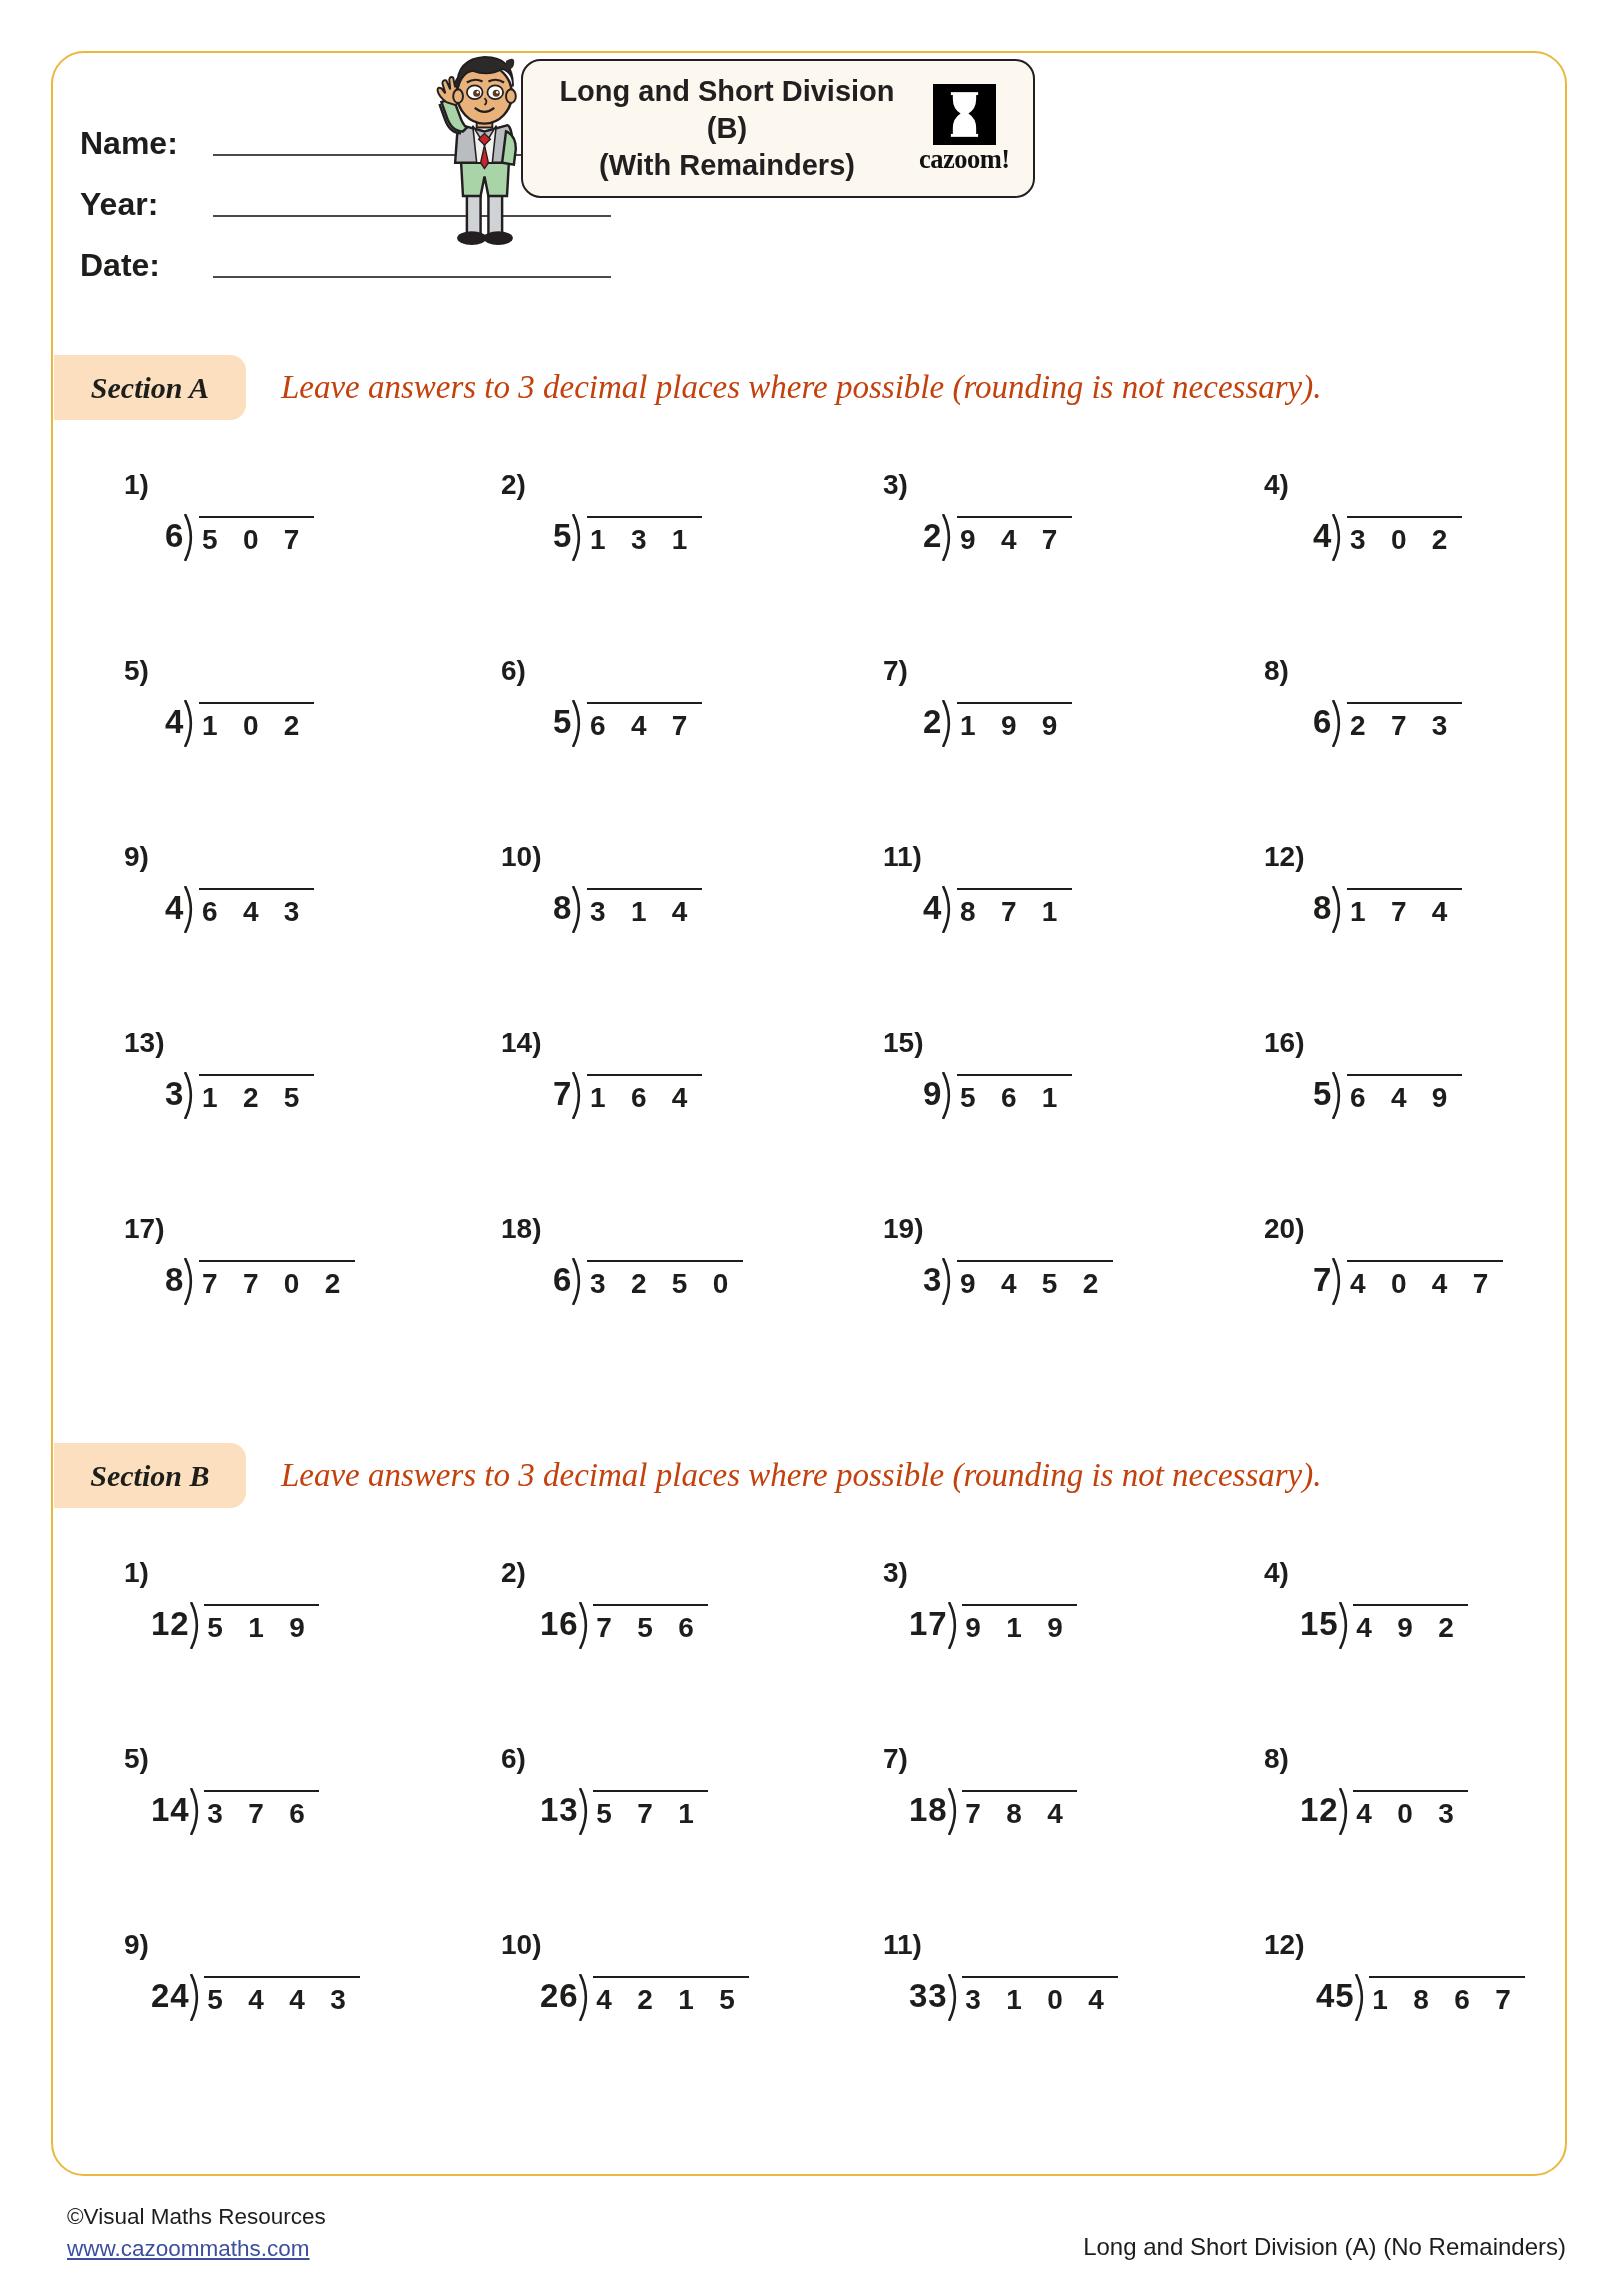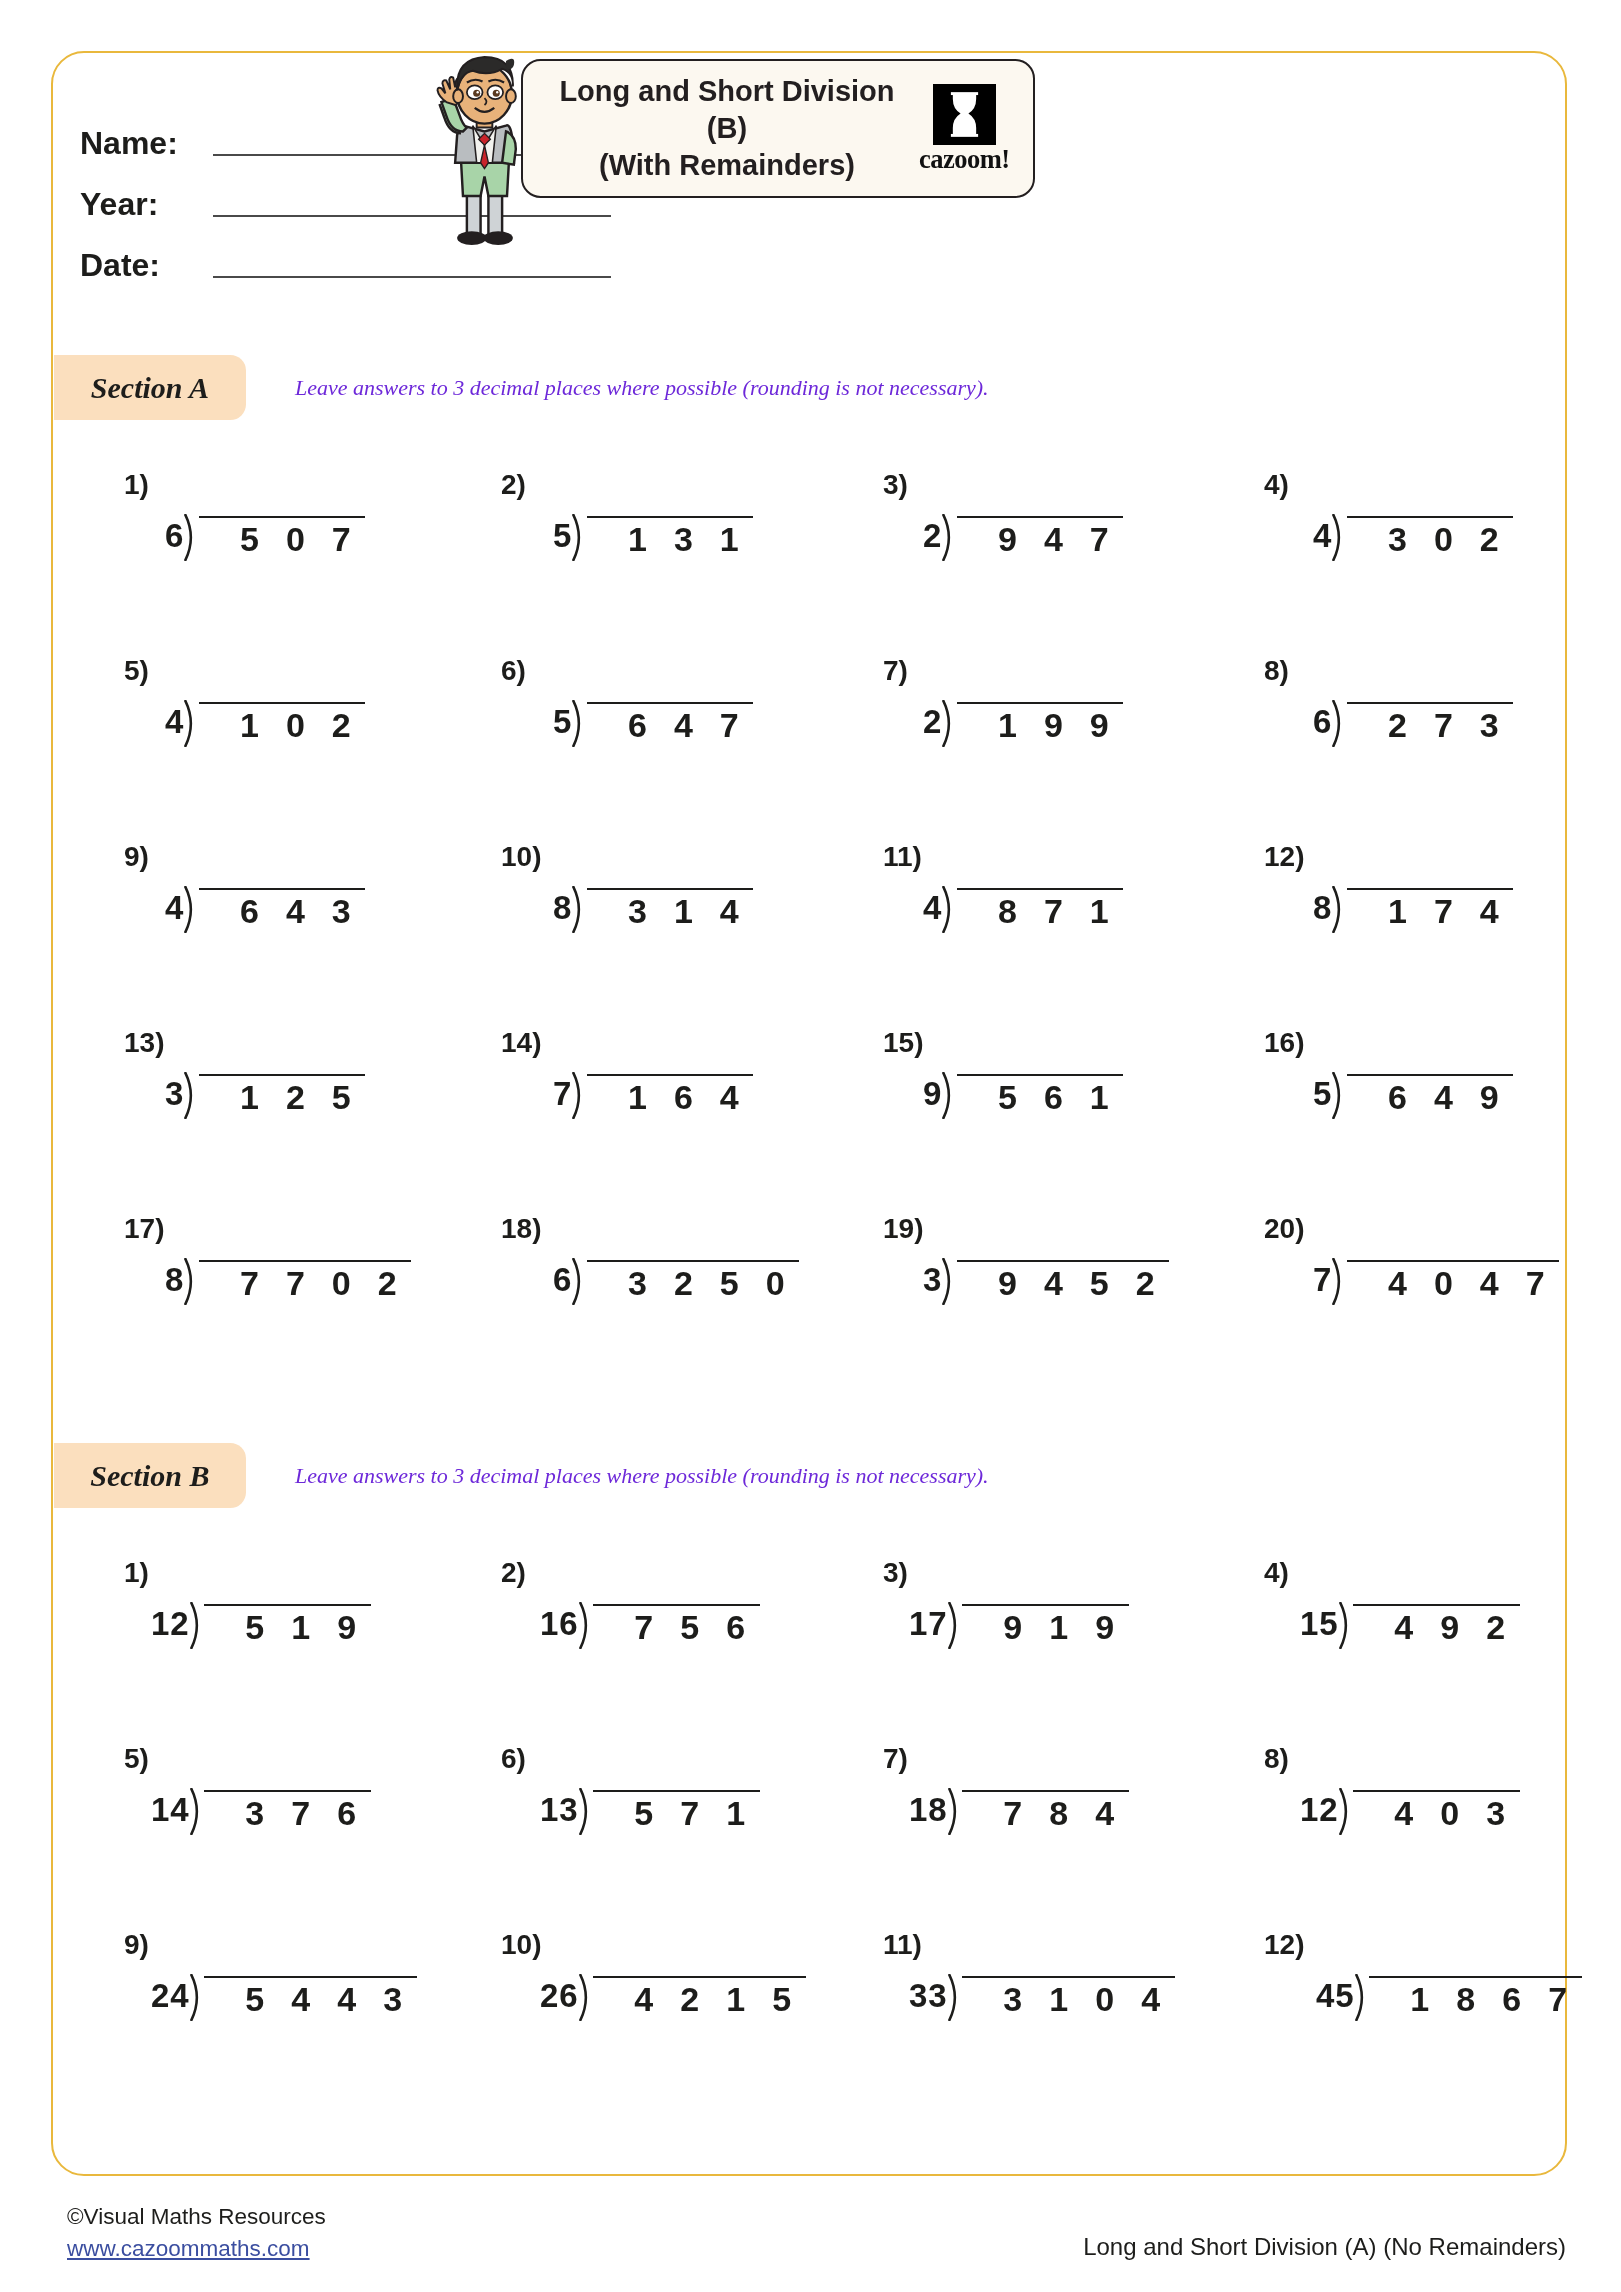--- a/index.html
+++ b/index.html
@@ -146,23 +146,23 @@
   .section-chip span {
     font-family: "Liberation Serif", serif;
     font-style: italic;
     font-weight: bold;
     font-size: 30px;
     color: #1d1d1b;
   }
   .section-note {
     font-family: "Liberation Serif", serif;
     font-style: italic;
-    font-size: 22px;
-    color: #6d28d9;
-    margin-left: 49px;
+    font-size: 33px;
+    color: #c2410c;
+    margin-left: 35px;
     white-space: nowrap;
   }
 
   
   .grid {
     position: absolute;
     left: 51px;
     width: 1516px;
   }
   .prow {
@@ -199,28 +199,27 @@
     height: 45px;
     flex: none;
   }
   .bracket svg { display:block; }
   .dividend-wrap {
     border-top: 2.5px solid #1d1d1b;
     padding-top: 1px;
     margin-top: 2px;
   }
   .dividend {
-    font-size: 34px;
+    font-size: 28px;
     font-weight: bold;
     color: #1d1d1b;
     line-height: 41px;
     letter-spacing: 8.8px;
     padding: 0 5.9px 0 2.9px;
     white-space: nowrap;
-    margin-left: 38px;
   }
 
   
   .footer-left {
     position: absolute;
     left: 67px;
     top: 2201px;
     font-size: 22.5px;
     color: #1d1d1b;
     line-height: 1.42;

